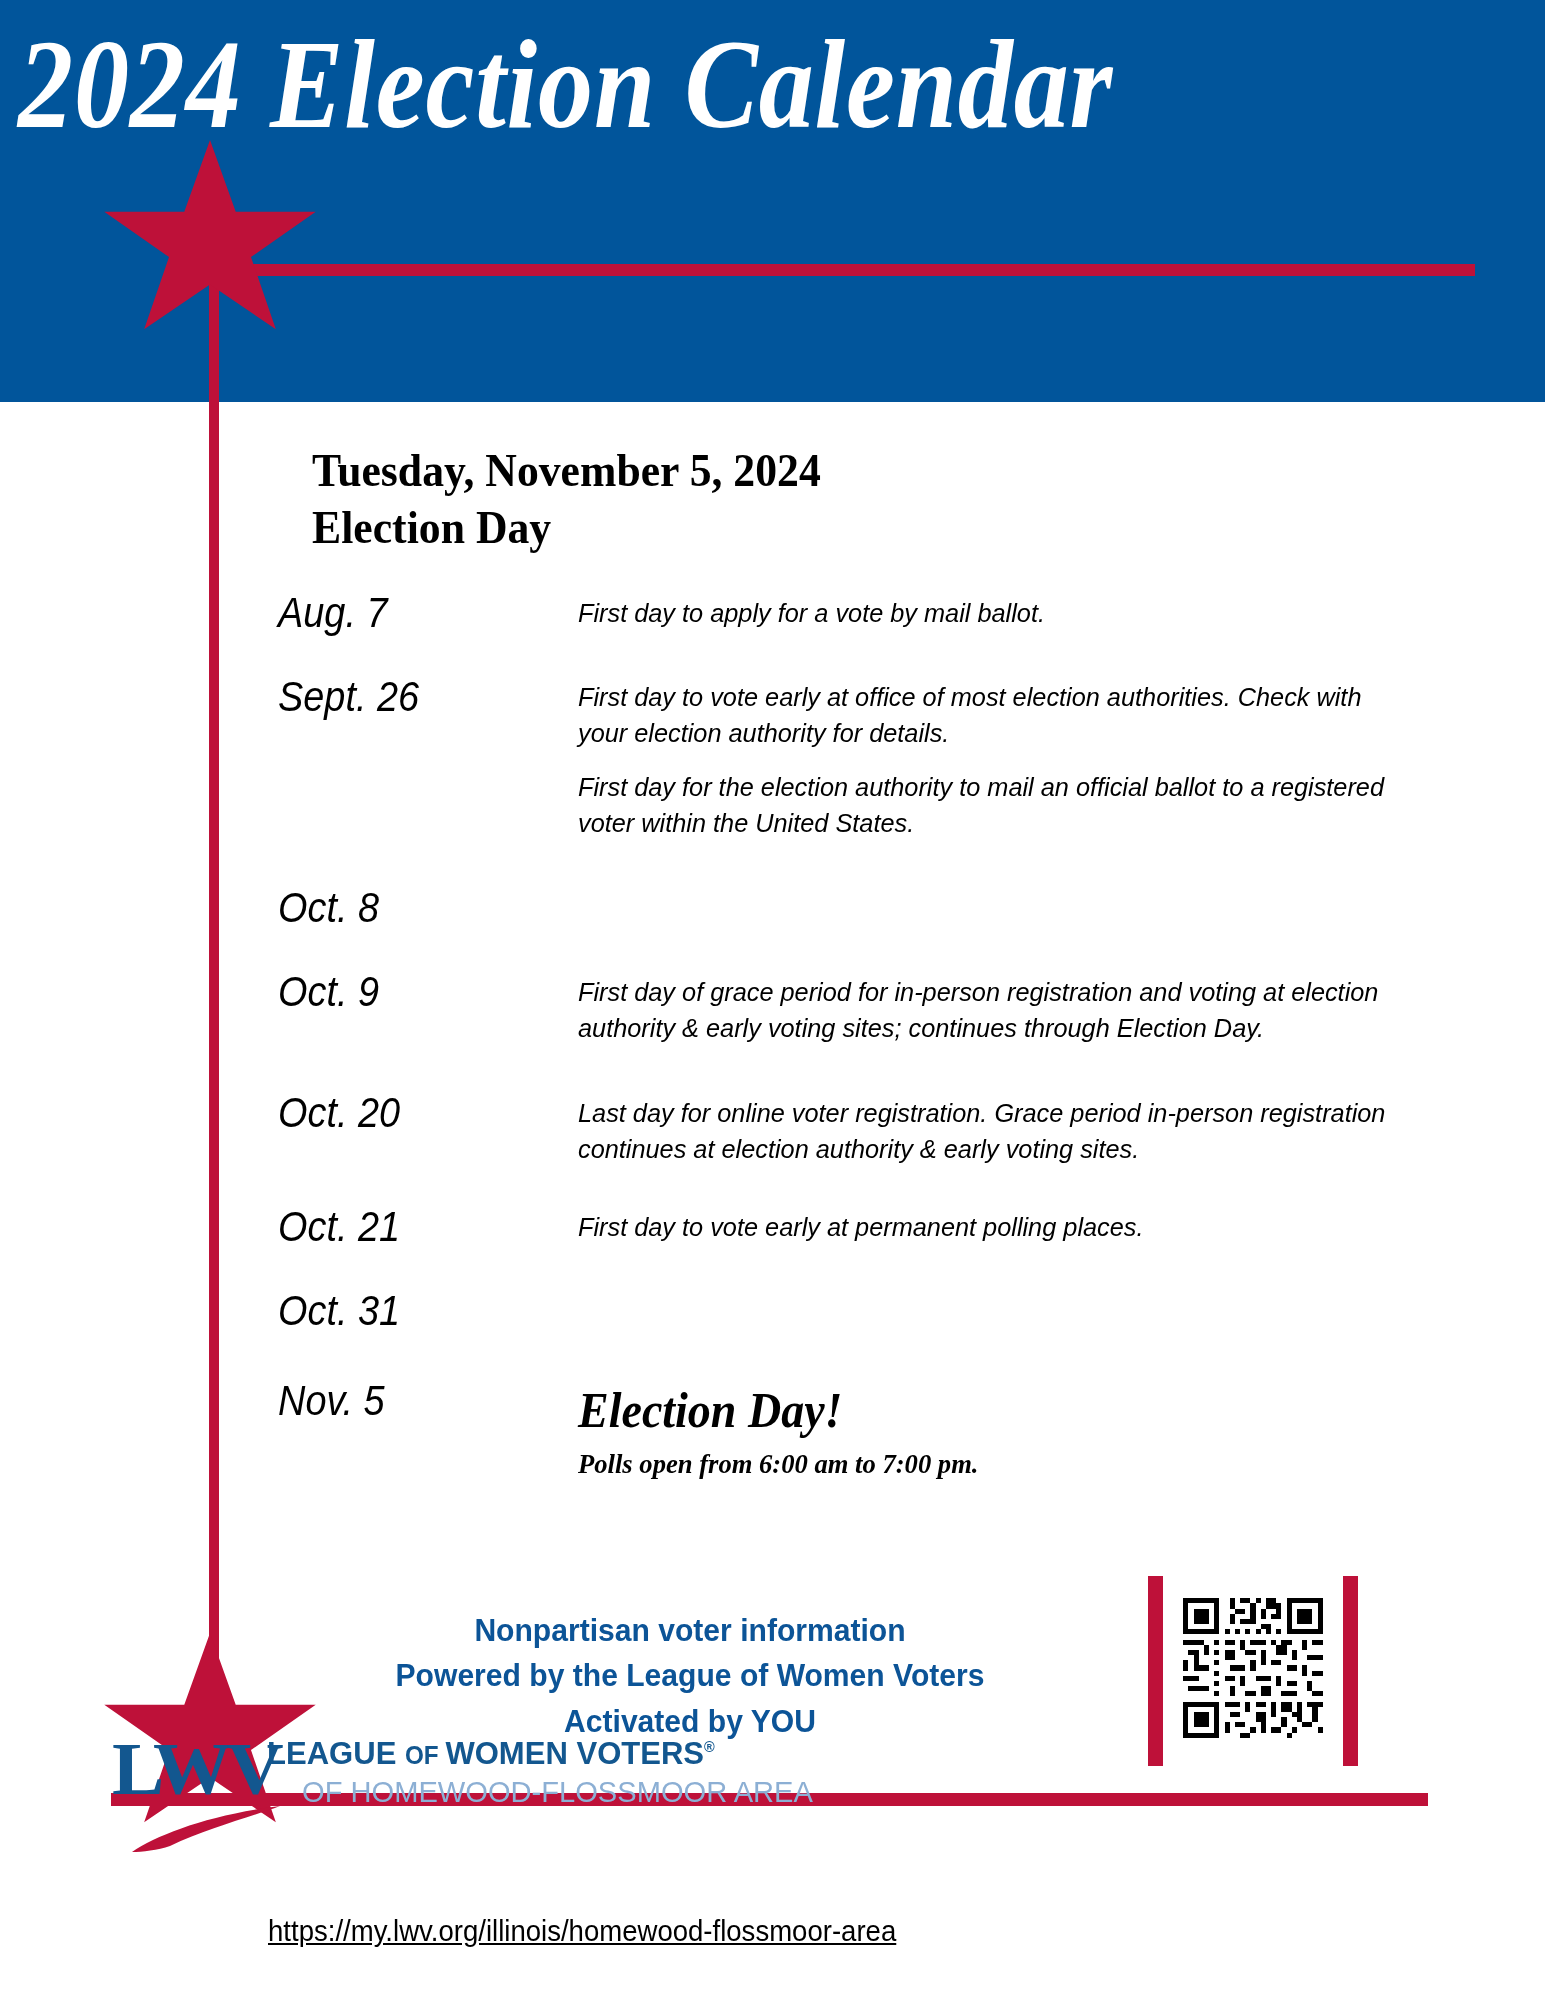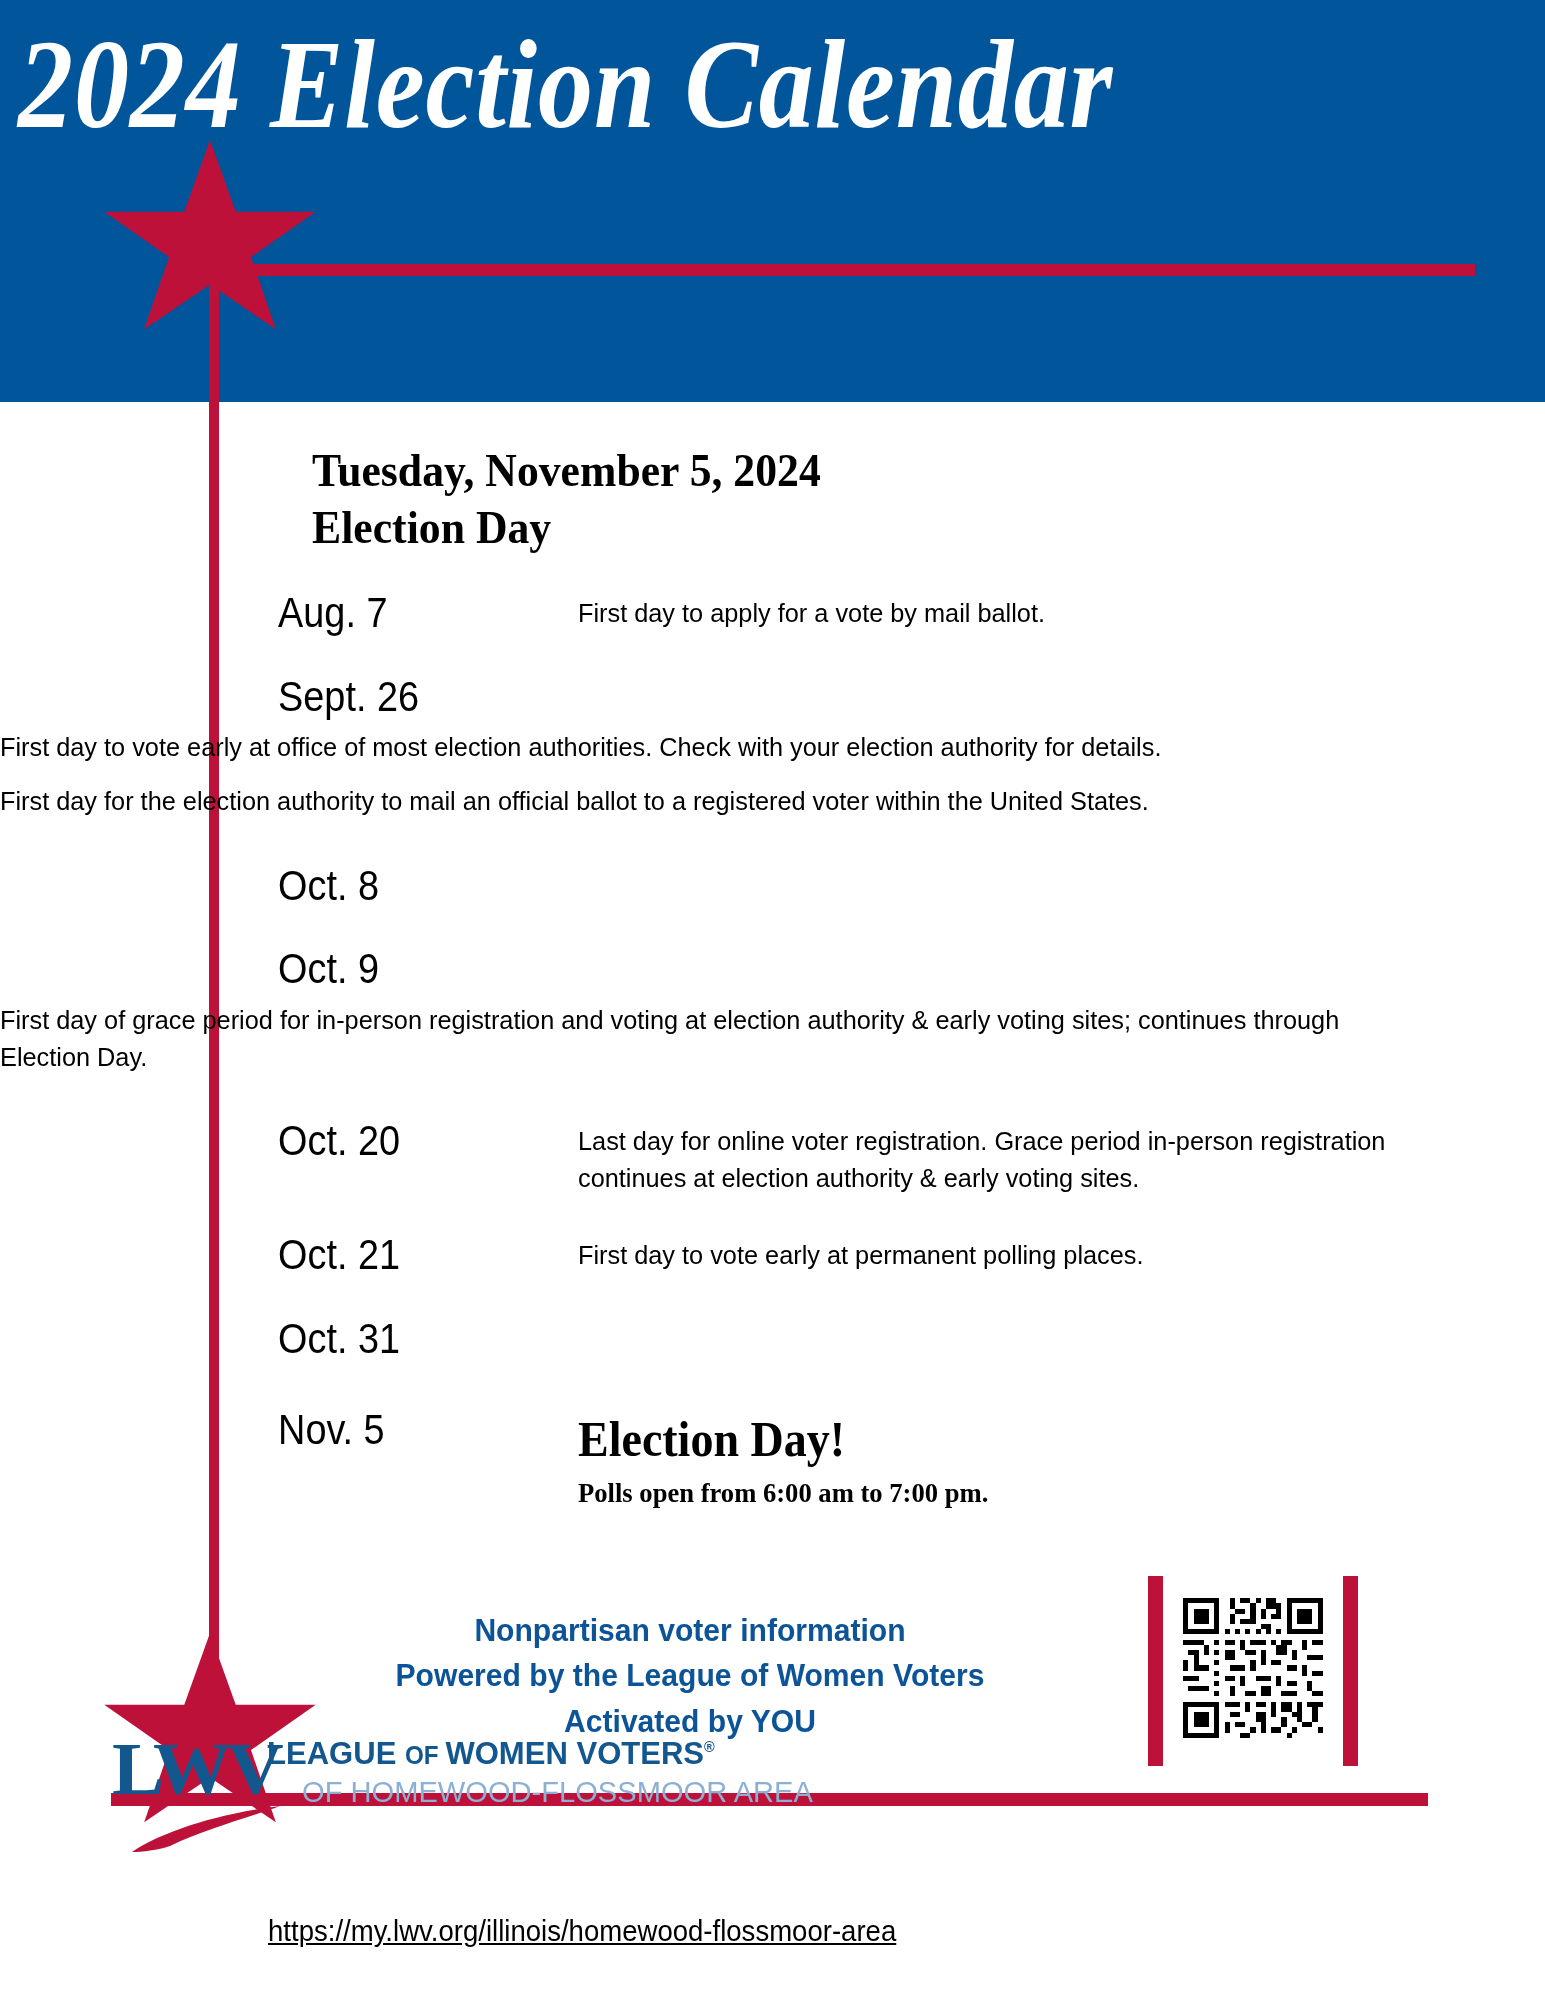--- a/index.html
+++ b/index.html
@@ -104,20 +104,21 @@
     position: absolute;
     left: 0;
     top: 185px;
     width: 1545px;
   }
   .row {
     position: relative;
     display: flex;
     align-items: flex-start;
     margin-bottom: 26px;
+    font-style: italic;
   }
   .row-date {
     flex: 0 0 auto;
     width: 262px;
     padding-left: 316px;
     box-sizing: content-box;
     font-family: "Liberation Sans", sans-serif;
     font-weight: 400;
     font-size: 43px;
     line-height: 1.18;
@@ -136,21 +137,21 @@
     font-size: 26.5px;
     line-height: 1.38;
     color: #000000;
     transform: scaleX(0.955);
     transform-origin: left top;
     margin-bottom: 17px;
   }
   .desc-line:last-child { margin-bottom: 0; }
 
   
-  .row.gap-lg { margin-bottom: 40px; flex-direction: column; }
+  .row.gap-lg { margin-bottom: 40px; }
   .row.gap-md { margin-bottom: 33px; }
 
   
   .row-desc-bighead {
     font-family: "Liberation Serif", serif;
     font-weight: 700;
     font-size: 50px;
     line-height: 1.1;
     color: #000000;
     transform: scaleX(0.92);

